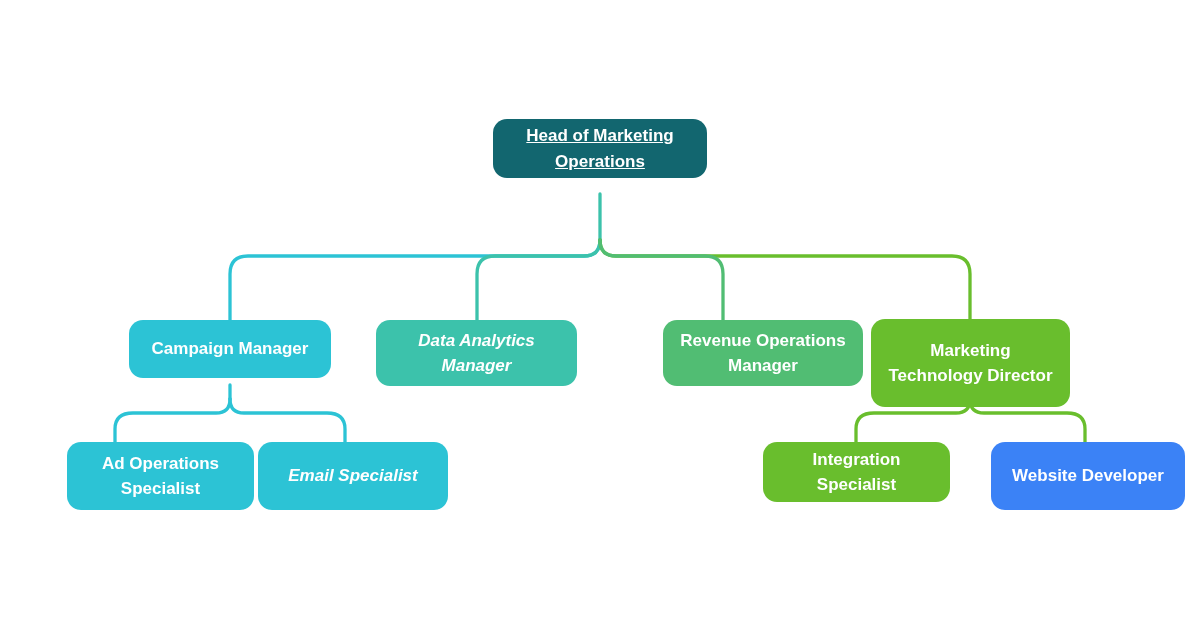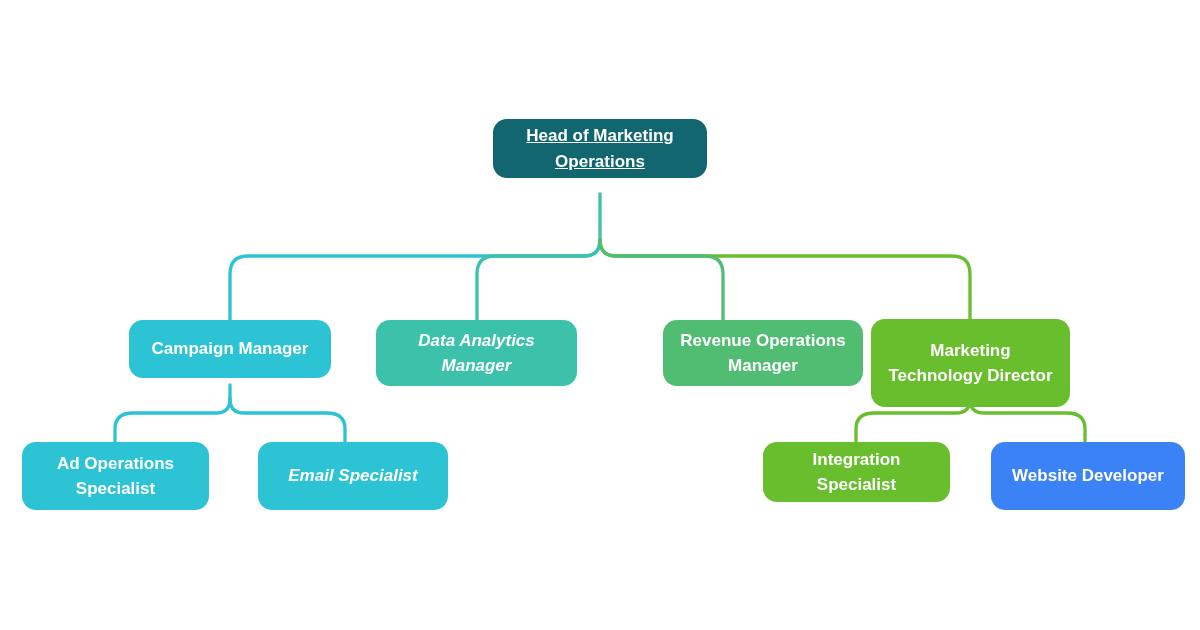--- a/index.html
+++ b/index.html
@@ -76,21 +76,21 @@
 
   <div class="node" id="n-data" style="background: rgb(60, 194, 171);">Data Analytics
 Manager</div>
 
   <div class="node" id="n-revenue" style="background: rgb(81, 189, 115);">Revenue Operations
 Manager</div>
 
   <div class="node" id="n-martech" style="background: rgb(105, 190, 45);">Marketing
 Technology Director</div>
 
-  <div class="node" id="n-adops" style="background: rgb(44, 195, 213);">Ad Operations
+  <div class="node" id="n-adops" style="background: rgb(44, 195, 213); margin-left: 45px;">Ad Operations
 Specialist</div>
 
   <div class="node" id="n-email" style="background: rgb(44, 195, 213);">Email Specialist</div>
 
   <div class="node" id="n-integration" style="background: rgb(105, 190, 45);">Integration
 Specialist</div>
 
   <div class="node" id="n-website" style="background: #3b82f6;">Website Developer</div>
 
 </div>

